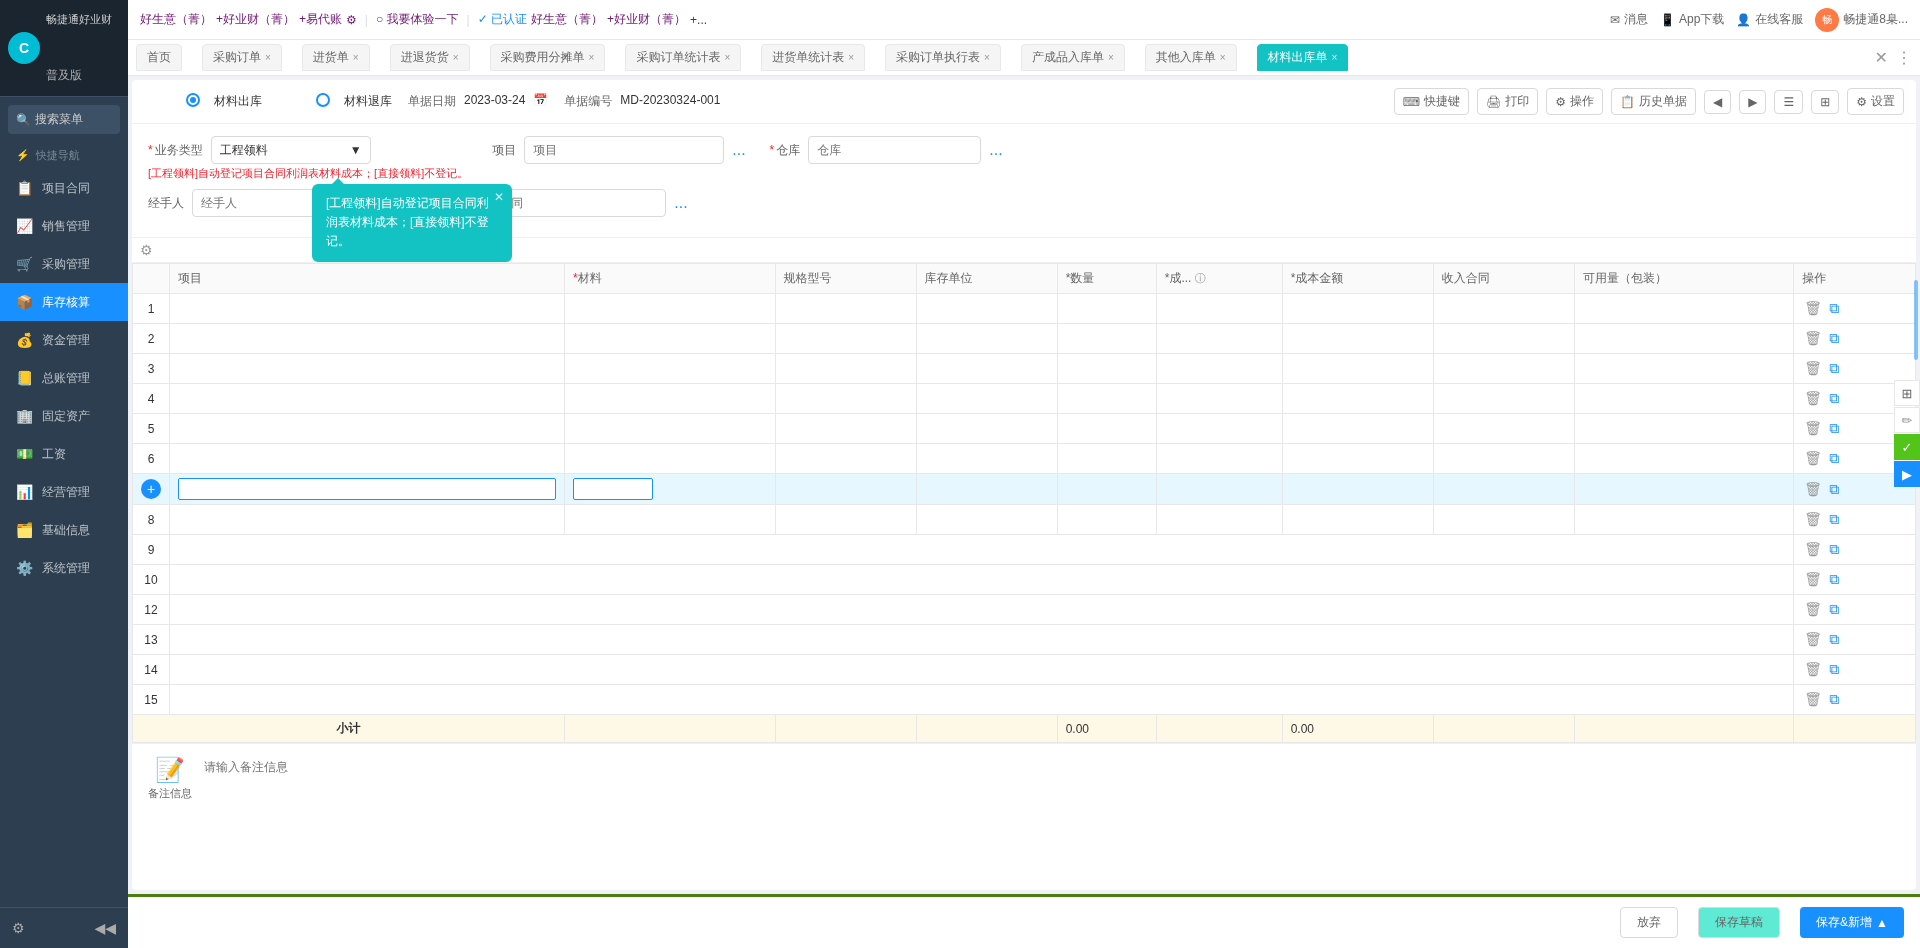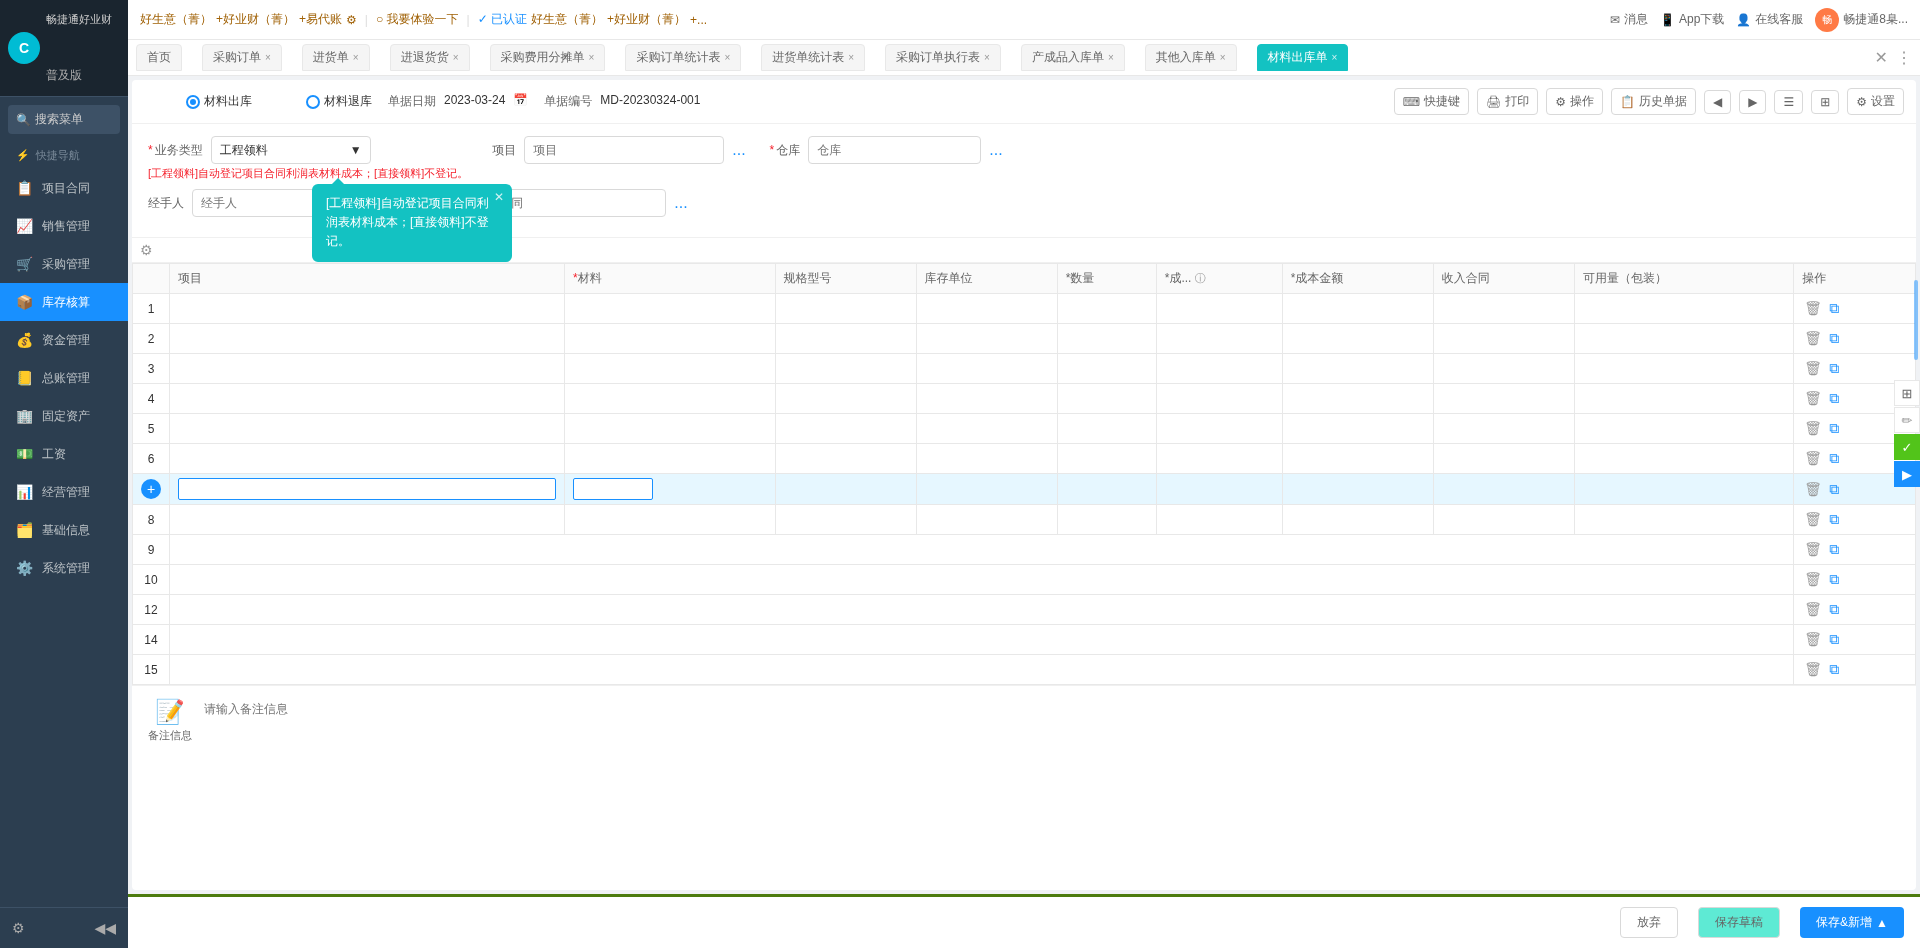--- a/index.html
+++ b/index.html
@@ -23,41 +23,41 @@
     .nav-icon { width: 18px; height: 18px; display: flex; align-items: center; justify-content: center; font-size: 14px; flex-shrink: 0; }
     .sidebar-bottom { padding: 8px; display: flex; justify-content: space-between; border-top: 1px solid #3d5166; }
     .sidebar-bottom-btn { background: none; border: none; color: #aaa; cursor: pointer; font-size: 14px; padding: 4px; }
 
     
     .main-content { flex: 1; display: flex; flex-direction: column; overflow: hidden; background: #f0f2f5; }
 
     
     .top-bar { background: #fff; height: 40px; display: flex; align-items: center; padding: 0 12px; gap: 8px; border-bottom: 1px solid #e8e8e8; flex-shrink: 0; }
     .top-bar-links { display: flex; align-items: center; gap: 4px; flex: 1; font-size: 12px; color: #666; }
-    .top-link { color: #a16207; cursor: pointer; white-space: nowrap; }
+    .top-link { color: #701a75; cursor: pointer; white-space: nowrap; }
     .top-link.certified { color: #1890ff; }
     .top-bar-right { display: flex; align-items: center; gap: 12px; font-size: 12px; color: #666; }
     .top-bar-right-item { display: flex; align-items: center; gap: 4px; cursor: pointer; }
     .user-avatar { width: 24px; height: 24px; background: #ff7a45; border-radius: 50%; display: flex; align-items: center; justify-content: center; font-size: 10px; color: #fff; }
 
     
     .tab-bar { background: #fff; height: 36px; display: flex; align-items: center; padding: 0 8px; border-bottom: 1px solid #e8e8e8; flex-shrink: 0; overflow-x: auto; gap: 20px; }
     .tab { display: flex; align-items: center; gap: 4px; padding: 4px 10px; border-radius: 4px 4px 0 0; cursor: pointer; font-size: 12px; color: #666; white-space: nowrap; background: #f5f5f5; border: 1px solid #e8e8e8; }
     .tab.active { background: #e6f7ff; color: #1890ff; border-color: #91d5ff; }
     .tab-close { font-size: 10px; color: #999; cursor: pointer; }
     .tab-bar-end { margin-left: auto; display: flex; align-items: center; gap: 8px; }
     .tab-bar-close { background: none; border: none; font-size: 16px; cursor: pointer; color: #999; }
 
     
     .page-area { flex: 1; overflow-y: auto; background: #fff; margin: 4px; border-radius: 4px; }
 
     
     .page-header { display: flex; align-items: center; padding: 8px 12px; border-bottom: 1px solid #f0f0f0; gap: 16px; }
     .radio-group { display: flex; gap: 12px; }
-    .radio-item { display: flex; align-items: center; gap: 4px; cursor: pointer; font-size: 12px; padding-left: 42px; }
+    .radio-item { display: flex; gap: 14px; cursor: pointer; font-size: 12px; padding-left: 42px; }
     .radio-dot { width: 14px; height: 14px; border-radius: 50%; border: 2px solid #1890ff; display: flex; align-items: center; justify-content: center; }
     .radio-dot.checked::after { content: ''; width: 6px; height: 6px; background: #1890ff; border-radius: 50%; }
     .page-header-info { display: flex; gap: 8px; font-size: 12px; color: #666; }
     .page-header-actions { margin-left: auto; display: flex; align-items: center; gap: 8px; }
     .action-btn { display: flex; align-items: center; gap: 4px; padding: 4px 8px; border: 1px solid #d9d9d9; border-radius: 4px; cursor: pointer; font-size: 12px; background: #fff; color: #666; }
 
     
     .form-area { padding: 12px 16px; border-bottom: 1px solid #f0f0f0; }
     .form-row { display: flex; align-items: flex-start; gap: 24px; margin-bottom: 8px; flex-wrap: wrap; }
     .form-field { display: flex; align-items: center; gap: 8px; }
@@ -556,36 +556,56 @@
             </tr>
             <tr>
               <td class="row-num">12</td>
               <td colspan="9"></td>
               <td>
                 <button class="op-btn">🗑</button>
                 <button class="op-btn op-copy">⧉</button>
               </td>
             </tr>
             <tr>
+              <td class="row-num">13</td>
+              <td colspan="9"></td>
+              <td>
+                <button class="op-btn">🗑</button>
+                <button class="op-btn op-copy">⧉</button>
+              </td>
+            </tr>
+            <tr>
               <td class="row-num">14</td>
               <td colspan="9"></td>
               <td>
                 <button class="op-btn">🗑</button>
                 <button class="op-btn op-copy">⧉</button>
               </td>
             </tr>
             <tr>
               <td class="row-num">15</td>
               <td colspan="9"></td>
               <td>
                 <button class="op-btn">🗑</button>
                 <button class="op-btn op-copy">⧉</button>
               </td>
             </tr>
 
+            <tr class="subtotal-row">
+              <td class="row-num" colspan="2" style="font-weight:bold; color:#333;">小计</td>
+              <td></td>
+              <td></td>
+              <td></td>
+              <td style="color:#333; font-weight:500;">0.00</td>
+              <td></td>
+              <td style="color:#333; font-weight:500;">0.00</td>
+              <td></td>
+              <td></td>
+              <td></td>
+            </tr>
           </tbody>
         </table>
       </div>
 
       <div class="page-footer">
         <div class="notes-section">
           <div style="display: flex; flex-direction: column; align-items: center; gap: 2px;">
             <span class="notes-icon">📝</span>
             <span style="font-size: 11px; color: #666;">备注信息</span>
           </div>

